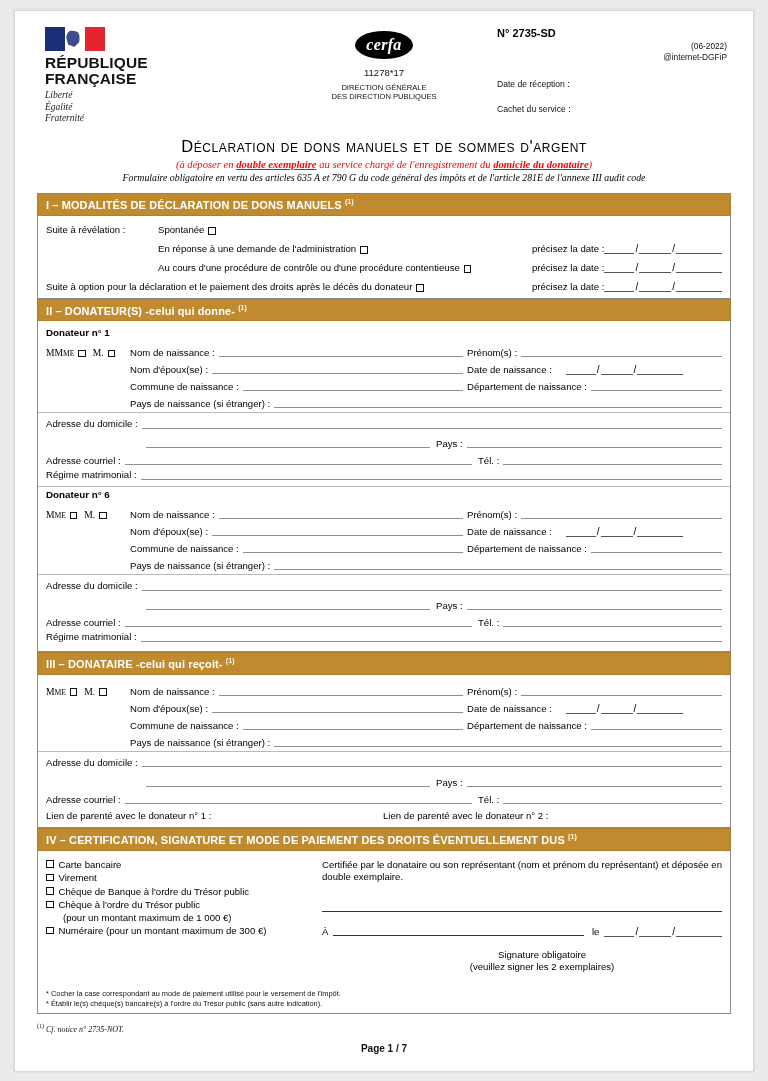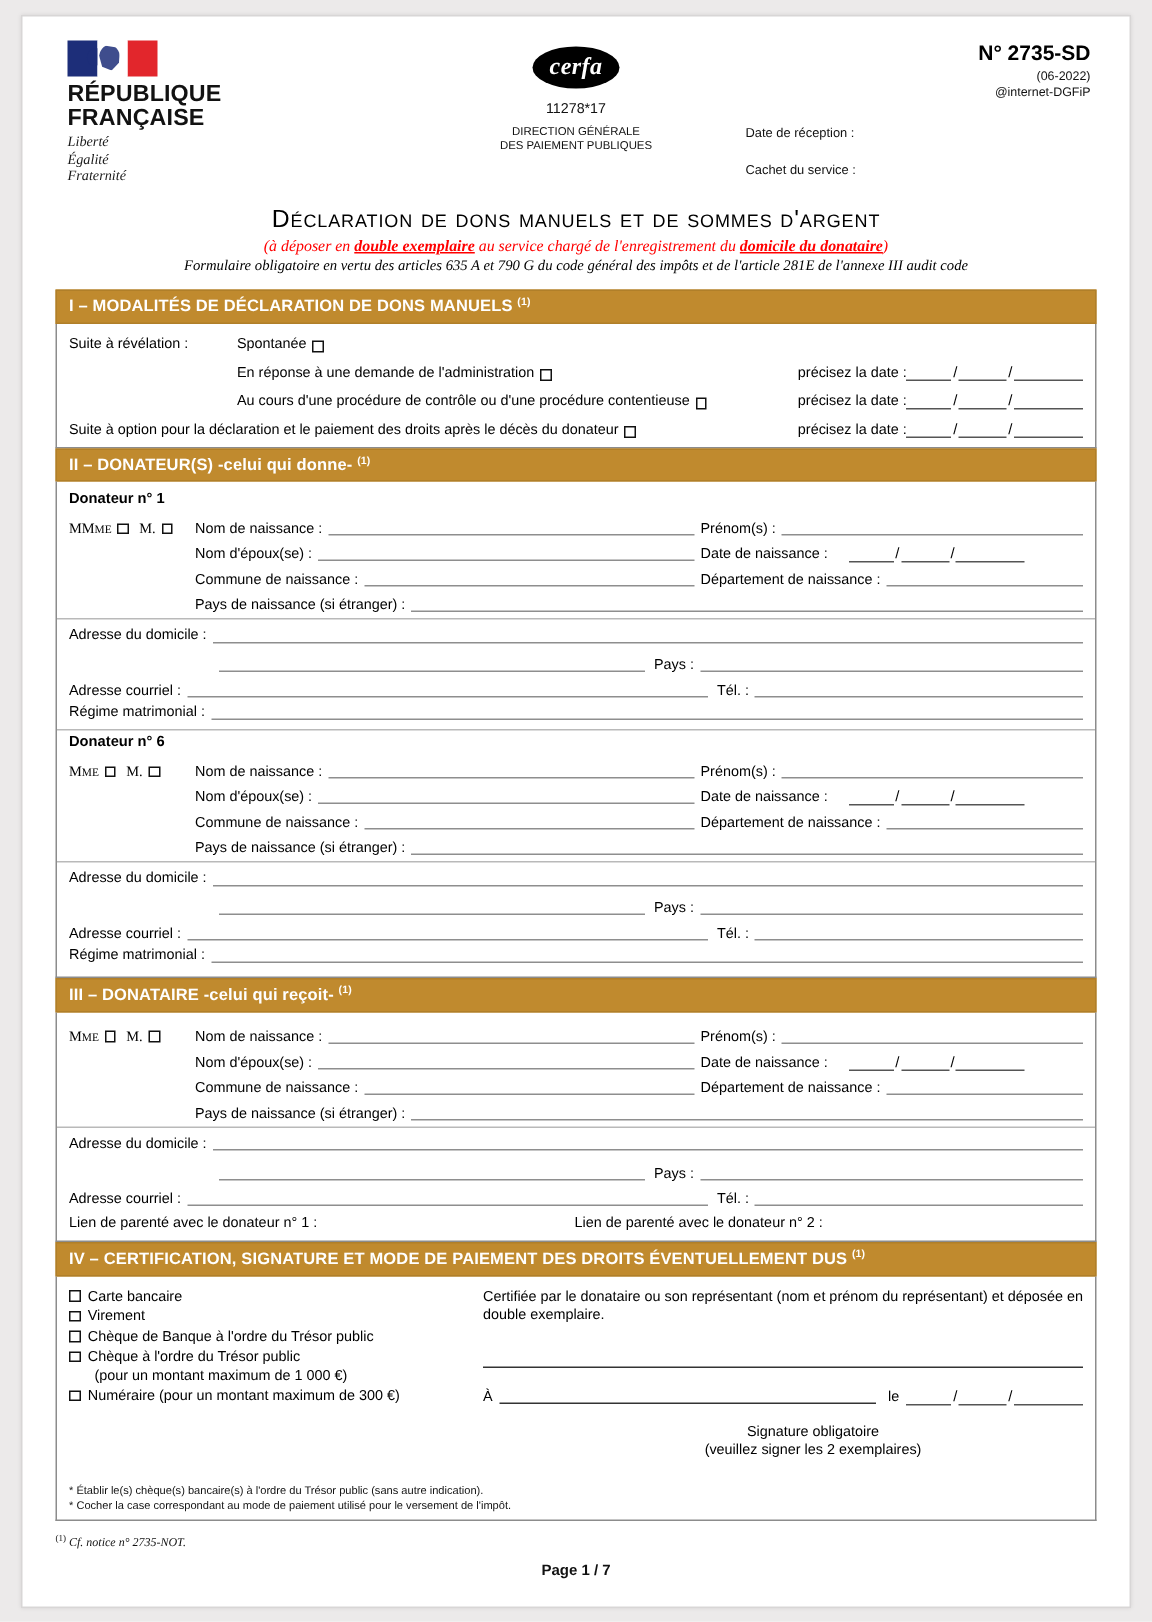--- a/index.html
+++ b/index.html
@@ -57,21 +57,21 @@
   .cerfa-oval {
     display: inline-block; width: 58px; height: 28px;
     background: #000; border-radius: 50%;
     color: #fff; font-family: "Liberation Serif", serif;
     font-style: italic; font-weight: bold; font-size: 16px;
     line-height: 28px; letter-spacing: .3px;
   }
   .cerfa-num { font-size: 9.5px; margin-top: 8px; color: #111; }
   .cerfa-dgfip { font-size: 7.6px; line-height: 9.4px; margin-top: 5px; color: #111; }
   .right-block { position: absolute; right: 4px; top: 0; width: 230px; }
-  .num-sd { text-align: right; font-weight: bold; font-size: 14px; color: #000; }
+  .num-sd { text-align: left; font-weight: bold; font-size: 11px; color: #000; }
   .num-date { text-align: right; font-size: 8.3px; margin-top: 2px; color: #111; }
   .num-net { text-align: right; font-size: 8.3px; margin-top: 1px; color: #111; }
   .recept { font-size: 8.6px; margin-top: 17px; color: #111; }
   .cachet { font-size: 8.6px; margin-top: 15px; color: #111; }
 
   
   .title-wrap { text-align: center; margin-top: 2px; }
   .main-title {
     font-size: 16.5px; font-weight: normal; letter-spacing: .6px;
     font-variant: small-caps; text-transform: none; color: #000;
@@ -175,21 +175,21 @@
         <div>Égalité</div>
         <div>Fraternité</div>
       </div>
     </div>
 
     <div class="cerfa-block">
       <div class="cerfa-oval">cerfa</div>
       <div class="cerfa-num">11278*17</div>
       <div class="cerfa-dgfip">
         <div>DIRECTION GÉNÉRALE</div>
-        <div>DES PAIEMENT PUBLIQUES</div>
+        <div>DES DIRECTION PUBLIQUES</div>
       </div>
     </div>
 
     <div class="right-block">
       <div class="num-sd">N° 2735-SD</div>
       <div class="num-date">(06-2022)</div>
       <div class="num-net">@internet-DGFiP</div>
       <div class="recept">Date de réception :</div>
       <div class="cachet">Cachet du service :</div>
     </div>
@@ -568,22 +568,22 @@
             </span>
           </div>
           <div class="sig">
             <div>Signature obligatoire</div>
             <div>(veuillez signer les 2 exemplaires)</div>
           </div>
         </div>
       </div>
 
       <div class="notes">
+        <div>* Cocher la case correspondant au mode de paiement utilisé pour le versement de l'impôt.</div>
         <div>* Établir le(s) chèque(s) bancaire(s) à l'ordre du Trésor public (sans autre indication).</div>
-        <div>* Cocher la case correspondant au mode de paiement utilisé pour le versement de l'impôt.</div>
       </div>
     </div>
   </div>
 
   <div class="footnote"><sup>(1)</sup> <span>Cf. notice n° 2735-NOT.</span></div>
   <div class="pagenum">Page 1 / 7</div>
 
 </div>
 </div>
 

